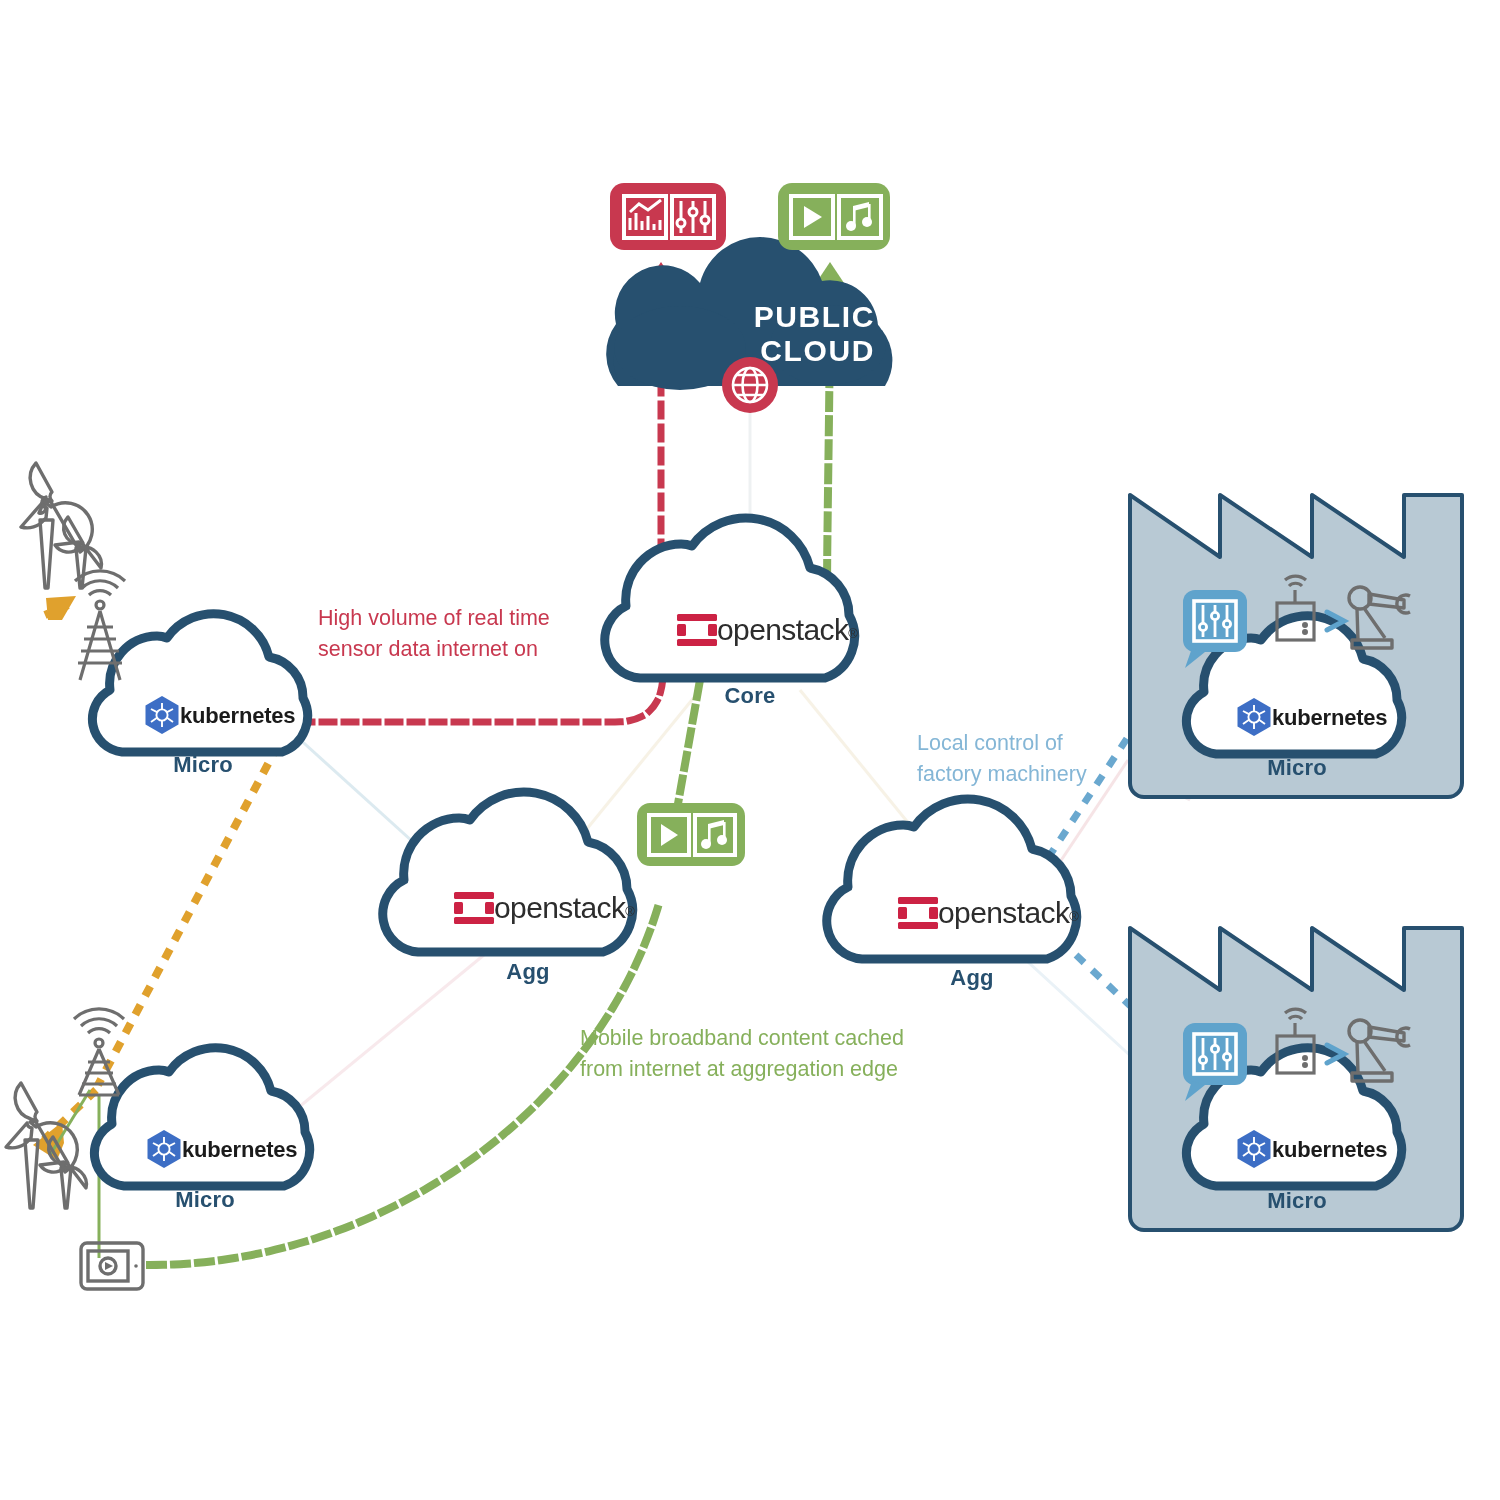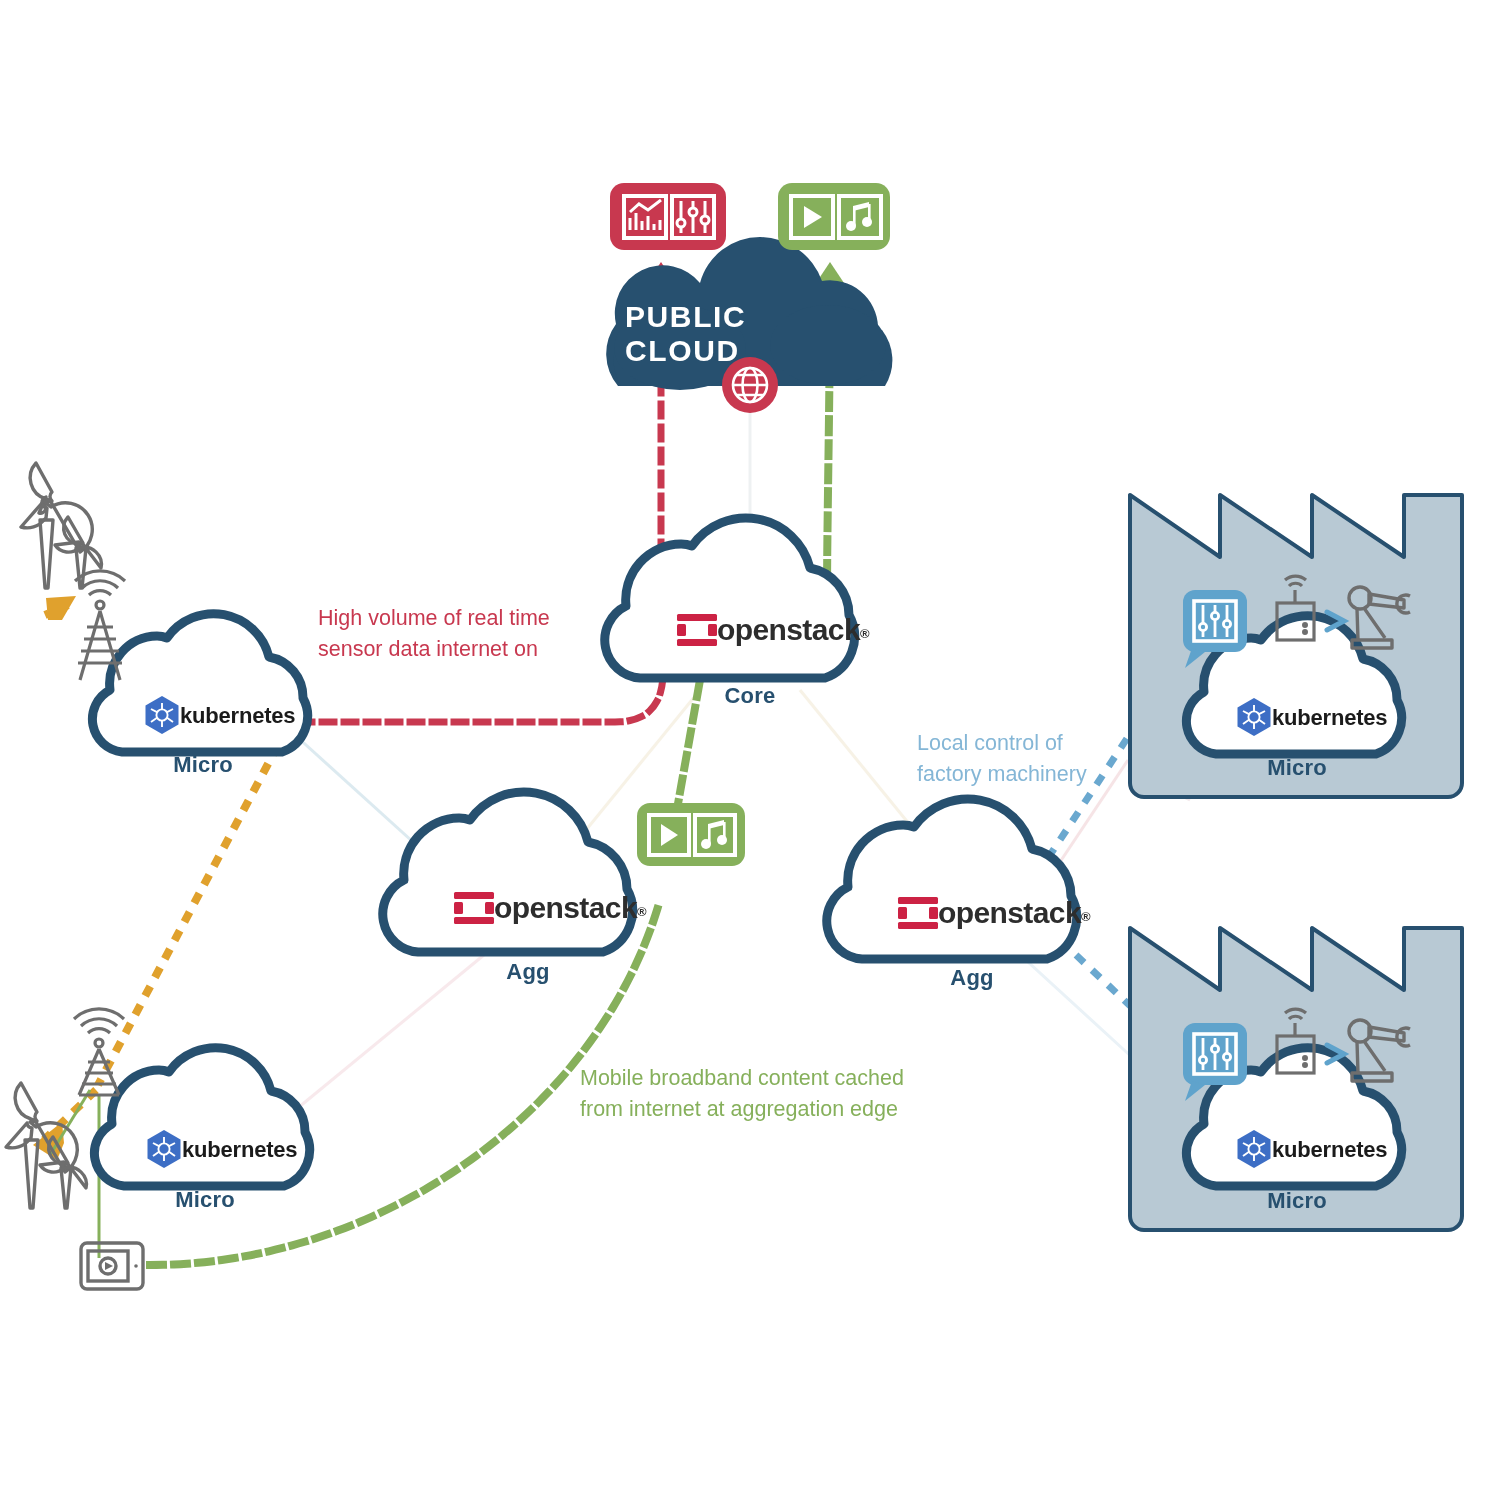--- a/index.html
+++ b/index.html
@@ -6,23 +6,23 @@
   body{width:1500px;height:1500px;font-family:"Liberation Sans",sans-serif;overflow:hidden;}
   #stage{position:relative;width:1500px;height:1500px;background:#fff;}
   svg.layer{position:absolute;left:0;top:0;width:1500px;height:1500px;}
   .lbl{position:absolute;font-family:"Liberation Sans",sans-serif;}
   .annot{font-size:21.5px;line-height:31px;font-weight:400;}
   .annot-red{color:#c8384f;}
   .annot-green{color:#86b05b;}
   .annot-blue{color:#84b6d6;}
   .cloudname{color:#27506f;font-weight:bold;font-size:22px;letter-spacing:.2px;}
   .k8stxt{color:#1b1b1b;font-weight:bold;font-size:22px;letter-spacing:-.2px;}
-  .ostxt{color:#2d2d2d;font-weight:700;font-size:30px;letter-spacing:-.6px;}
+  .ostxt{color:#2d2d2d;font-weight:400;font-size:30px;letter-spacing:-.6px;}
   .ostxt small{font-size:13px;vertical-align:2px;}
-  .pubcloud{color:#ffffff;font-weight:bold;font-size:30px;line-height:34px;letter-spacing:1.6px;text-align:left;}
+  .pubcloud{color:#ffffff;font-weight:bold;font-size:30px;line-height:34px;letter-spacing:1.6px;text-align:right;}
 </style>
 </head>
 <body>
 
 <div id="stage">
 
   <svg class="layer" viewBox="0 0 1500 1500">
     <defs>
       <marker id="arrRed" markerWidth="7" markerHeight="7" refX="3.2" refY="3.4" orient="auto">
         <path d="M0.4,0.5 L6.4,3.4 L0.4,6.3" fill="none" stroke="#c8384f" stroke-width="1.4"></path>
@@ -368,21 +368,21 @@
   <div class="lbl cloudname" style="left:153px;top:752px;width:100px;text-align:center;">Micro</div>
   <div class="lbl cloudname" style="left:155px;top:1187px;width:100px;text-align:center;">Micro</div>
   <div class="lbl cloudname" style="left:1247px;top:755px;width:100px;text-align:center;">Micro</div>
   <div class="lbl cloudname" style="left:1247px;top:1188px;width:100px;text-align:center;">Micro</div>
 
   <div class="lbl annot annot-red" style="left:318px;top:603px;width:300px;">
     <div>High volume of real time</div>
     <div>sensor data internet on</div>
   </div>
 
-  <div class="lbl annot annot-green" style="left:580px;top:1023px;width:400px;margin-top:40px;">
+  <div class="lbl annot annot-green" style="left:580px;top:1023px;width:400px;">
     <div>Mobile broadband content cached</div>
     <div>from internet at aggregation edge</div>
   </div>
 
   <div class="lbl annot annot-blue" style="left:917px;top:698px;width:260px;margin-top:30px;">
     <div>Local control of</div>
     <div>factory machinery</div>
   </div>
 
 </div>

